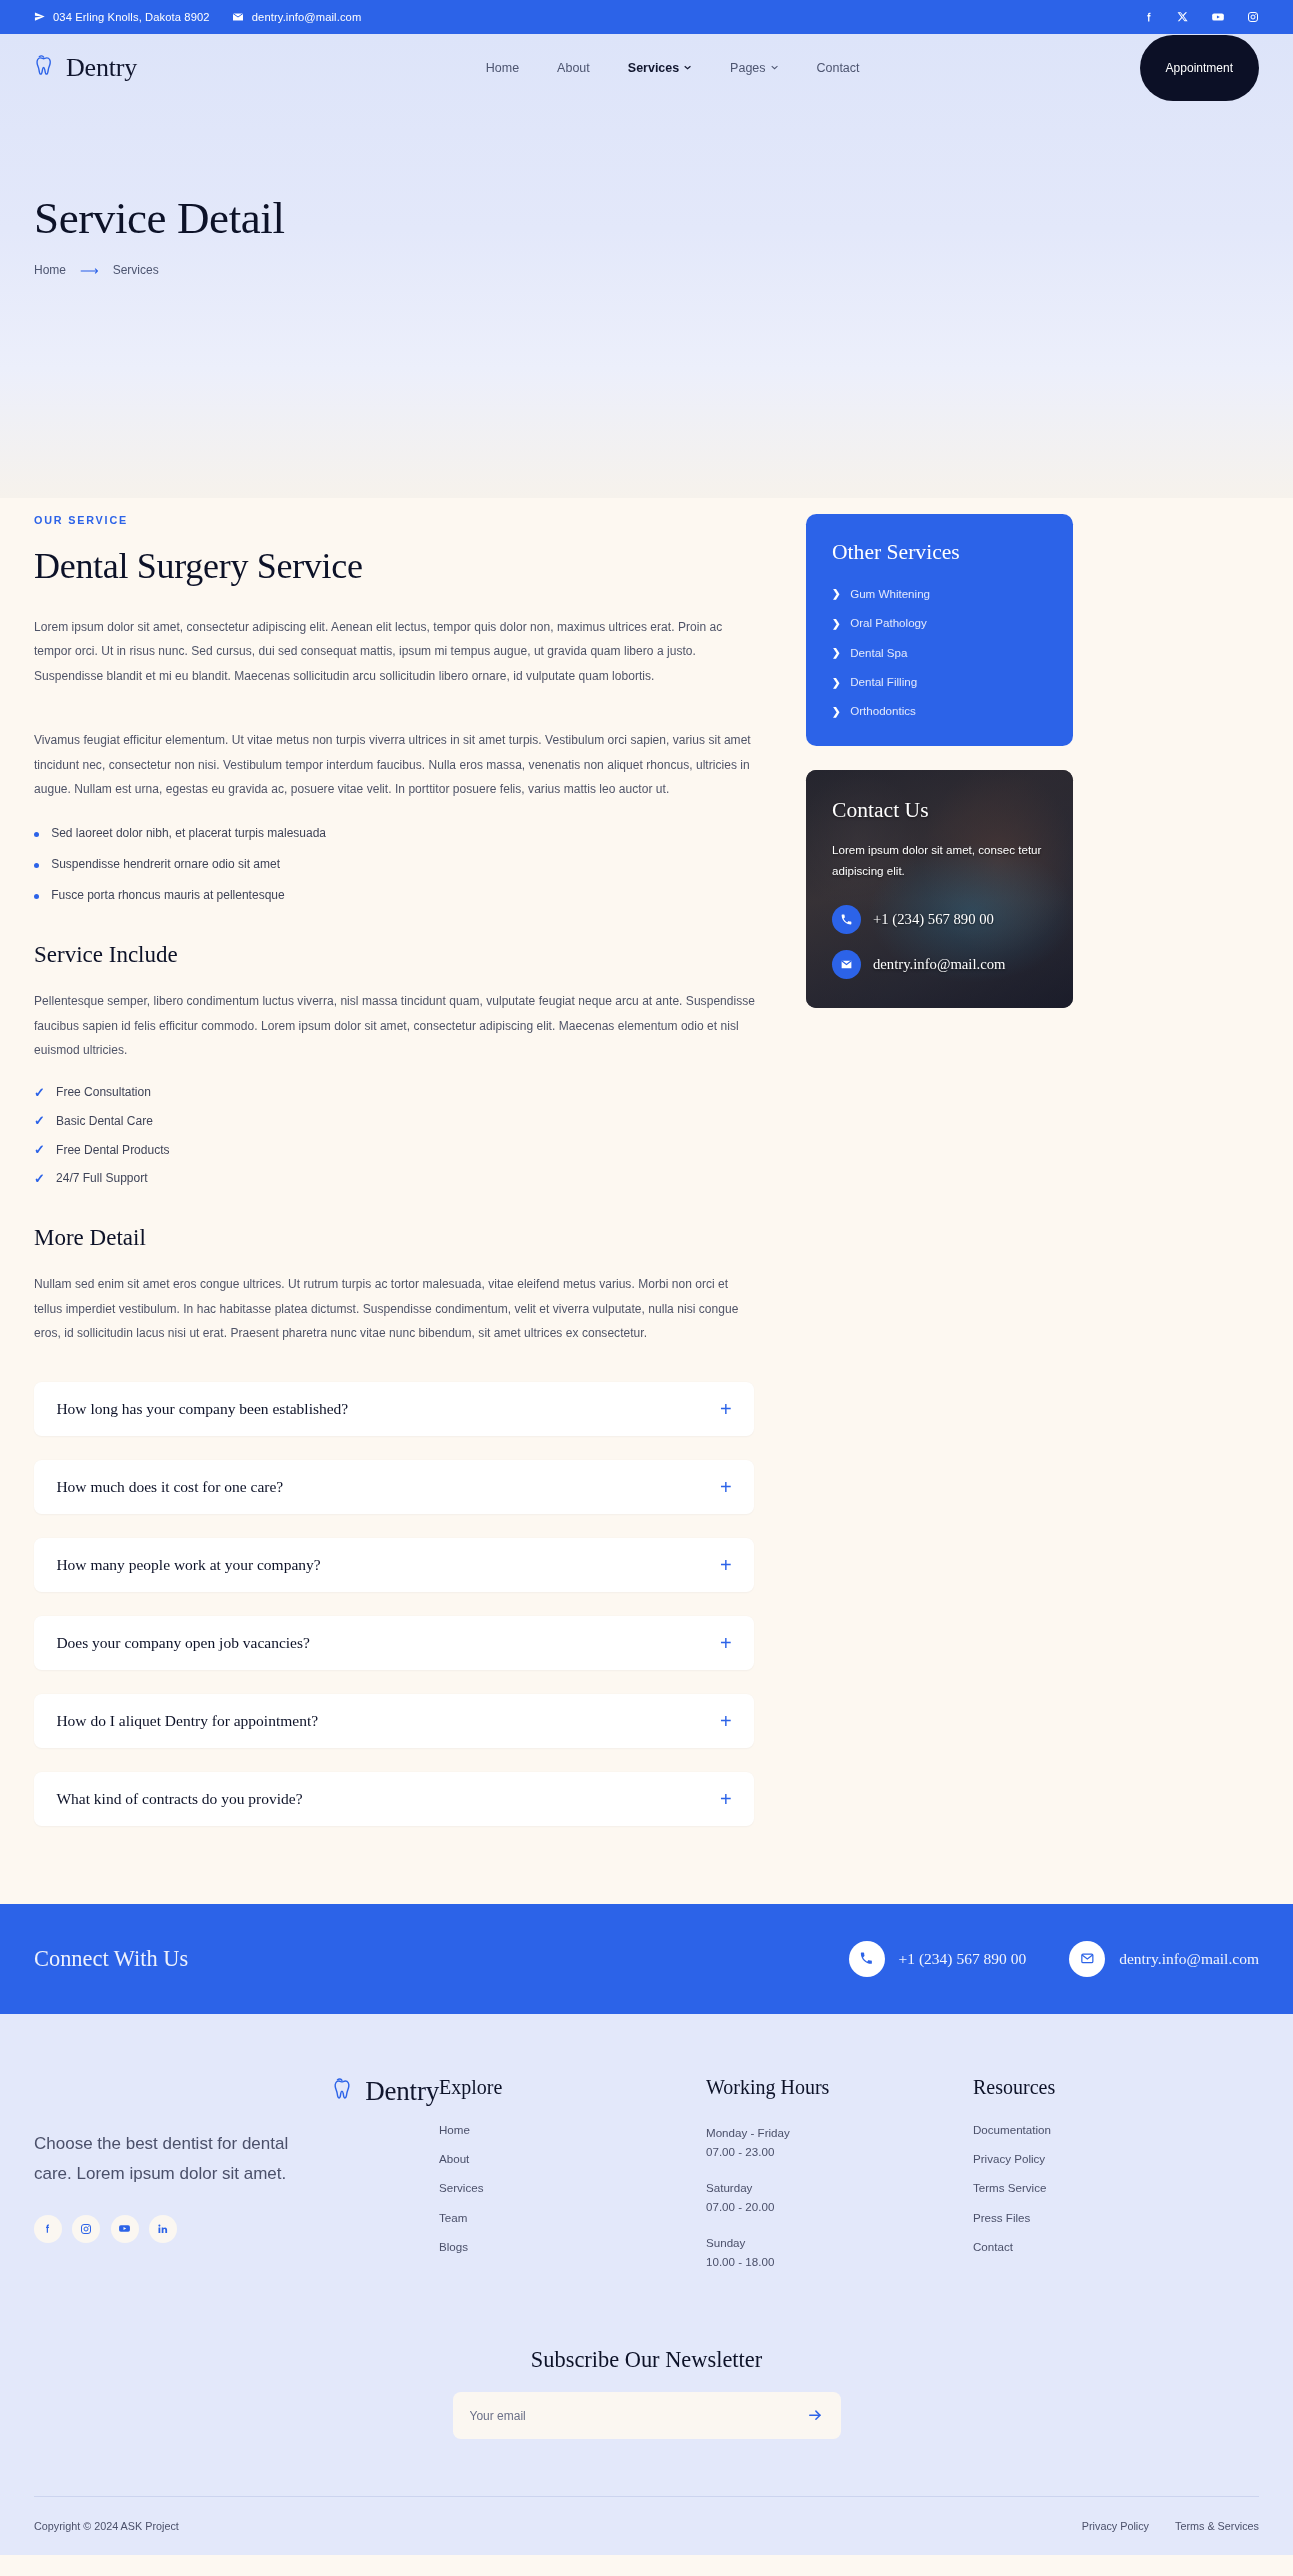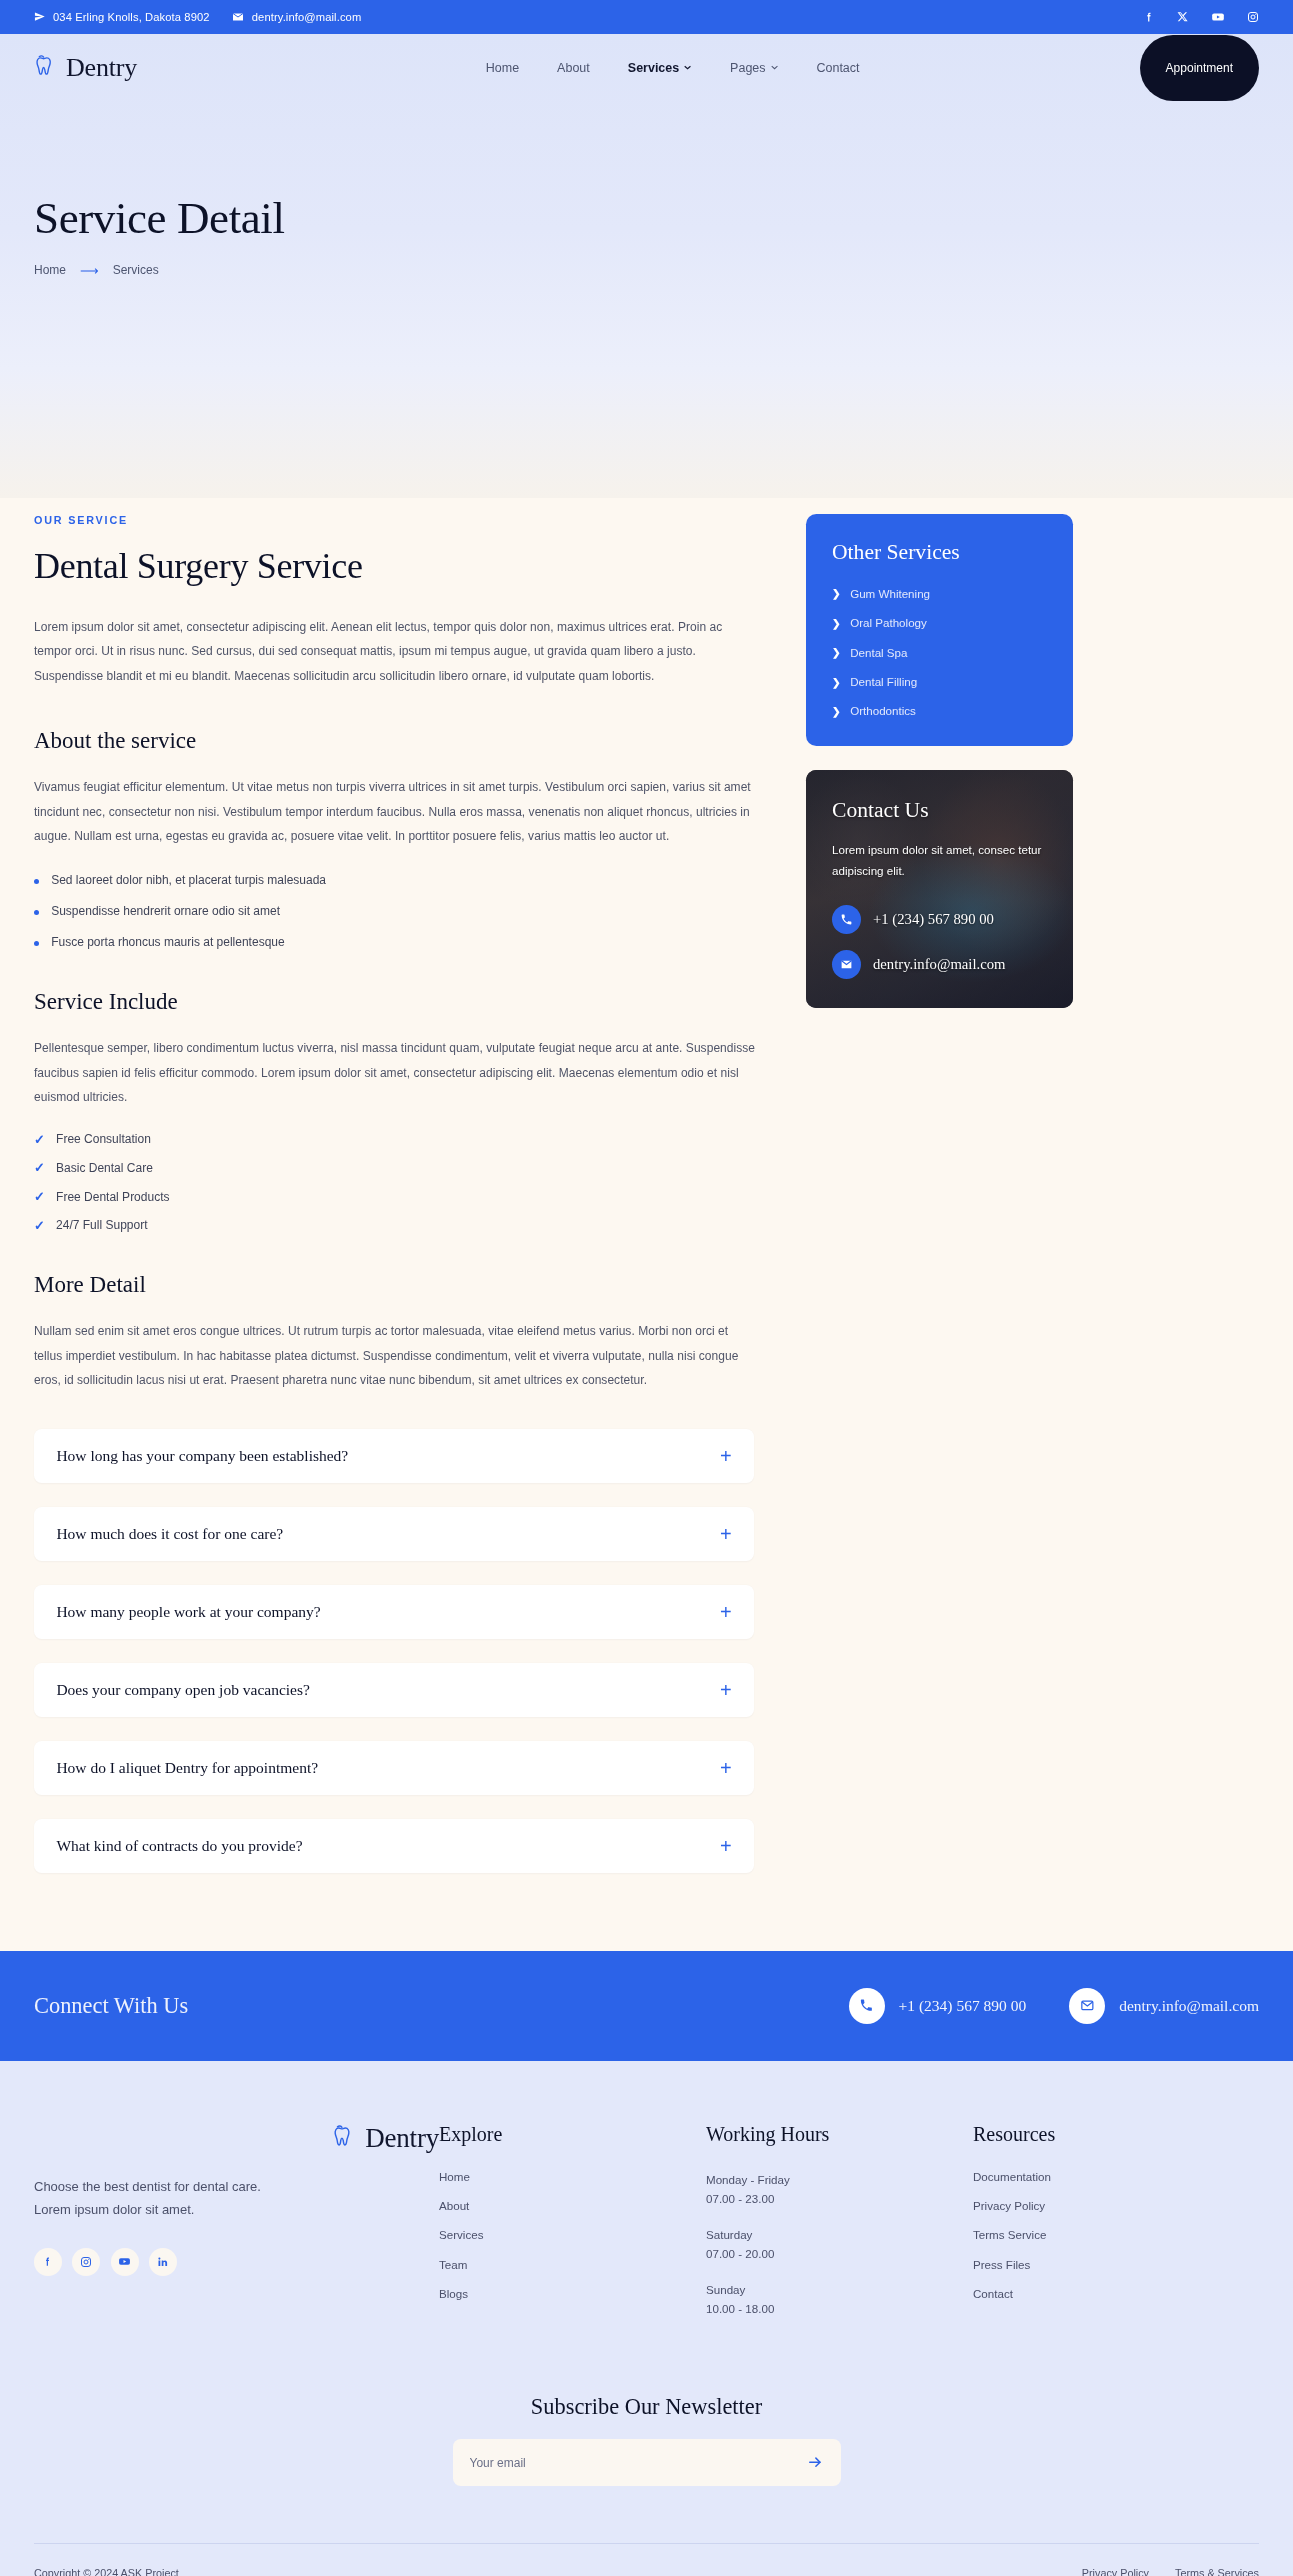--- a/index.html
+++ b/index.html
@@ -280,21 +280,21 @@
   
   .footer {
     background: #e3e8fa;
     padding: 62px 34px 0 34px;
   }
   .footer-cols { display: flex; }
   .fc-brand { width: 405px; }
   .fc-brand .logo-text { font-size: 27px; }
   .fc-desc {
     margin-top: 22.4px;
-    font-size: 13px;
+    font-size: 17px;
     line-height: 1.75;
     color: #4b506a;
     width: 267px;
   }
   .fsoc { margin-top: 26px; display: flex; gap: 10.3px; }
   .fsoc a {
     width: 28px; height: 28px; border-radius: 50%;
     background: #fbf7f1; color: #2c63e8;
     display: flex; align-items: center; justify-content: center;
   }
@@ -457,21 +457,20 @@
   </div>
 </div>
 
 <div class="main">
   <div class="content">
     <div class="eyebrow">OUR SERVICE</div>
     <h2>Dental Surgery Service</h2>
     <p class="p">Lorem ipsum dolor sit amet, consectetur adipiscing elit. Aenean elit lectus, tempor quis dolor non, maximus ultrices erat. Proin ac tempor orci. Ut in risus nunc. Sed cursus, dui sed consequat mattis, ipsum mi tempus augue, ut gravida quam libero a justo. Suspendisse blandit et mi eu blandit. Maecenas sollicitudin arcu sollicitudin libero ornare, id vulputate quam lobortis.</p>
 
     <div class="sec">
-      <h3>About the service</h3>
       <p class="p">Vivamus feugiat efficitur elementum. Ut vitae metus non turpis viverra ultrices in sit amet turpis. Vestibulum orci sapien, varius sit amet tincidunt nec, consectetur non nisi. Vestibulum tempor interdum faucibus. Nulla eros massa, venenatis non aliquet rhoncus, ultricies in augue. Nullam est urna, egestas eu gravida ac, posuere vitae velit. In porttitor posuere felis, varius mattis leo auctor ut.</p>
       <ul class="bullets">
         <li>
           <span class="dot"></span>
           <span>Sed laoreet dolor nibh, et placerat turpis malesuada</span>
         </li>
         <li>
           <span class="dot"></span>
           <span>Suspendisse hendrerit ornare odio sit amet</span>
         </li>

